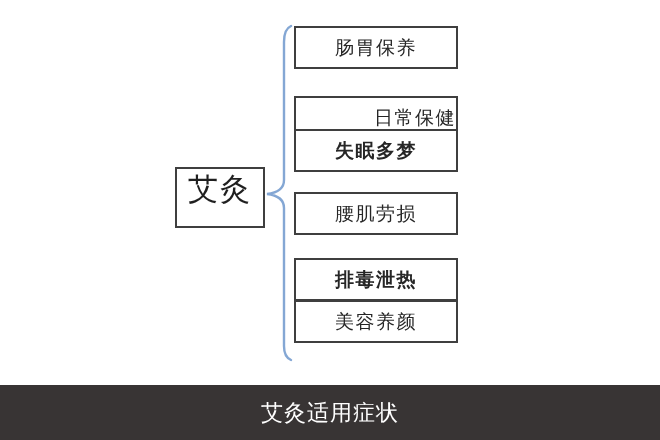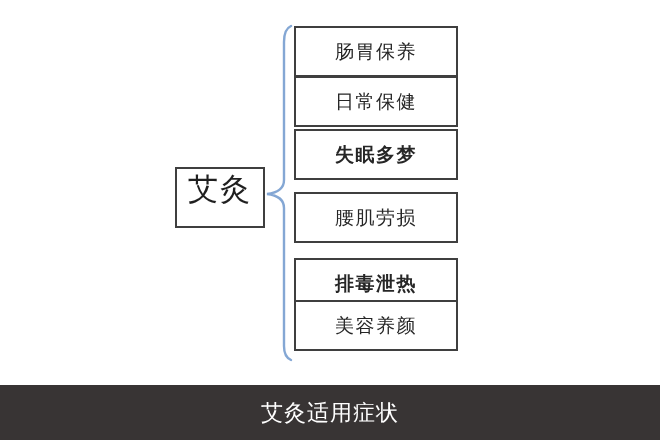--- a/index.html
+++ b/index.html
@@ -37,35 +37,35 @@
     position: absolute;
     left: 256px;
     top: 18px;
     width: 42px;
     height: 350px;
   }
   .item-box {
     position: absolute;
     left: 294px;
     width: 164px;
-    height: 51px;
+    height: 43px;
     border: 2px solid #3f3f3f;
     background: #ffffff;
     display: flex;
     align-items: center;
     justify-content: center;
     box-sizing: border-box;
   }
   .item-box span {
     font-size: 19px;
     color: #262626;
     letter-spacing: 1.5px;
   }
   .item-1 { top: 26px; }
-  .item-2 { top: 76px; }
+  .item-2 { top: 96px; justify-content: flex-end; }
   .item-3 { top: 129px; font-weight: bold; }
   .item-4 { top: 192px; }
   .item-5 { top: 258px; font-weight: bold; }
   .item-6 { top: 300px; }
   .caption-bar {
     position: absolute;
     left: 0;
     top: 385px;
     width: 660px;
     height: 55px;

